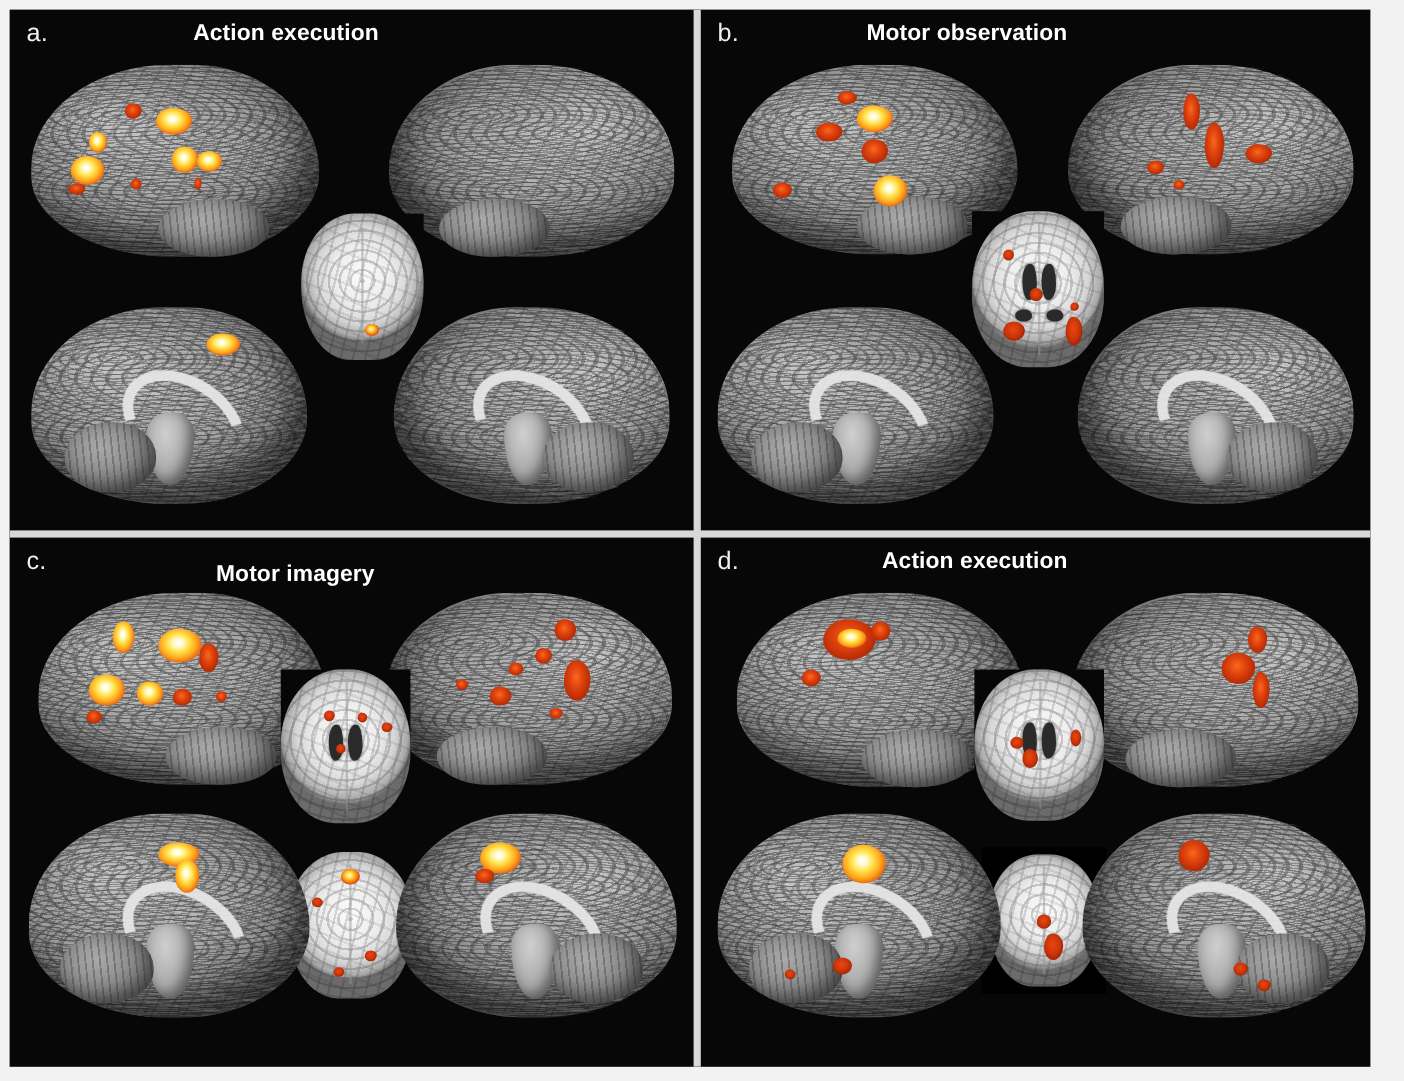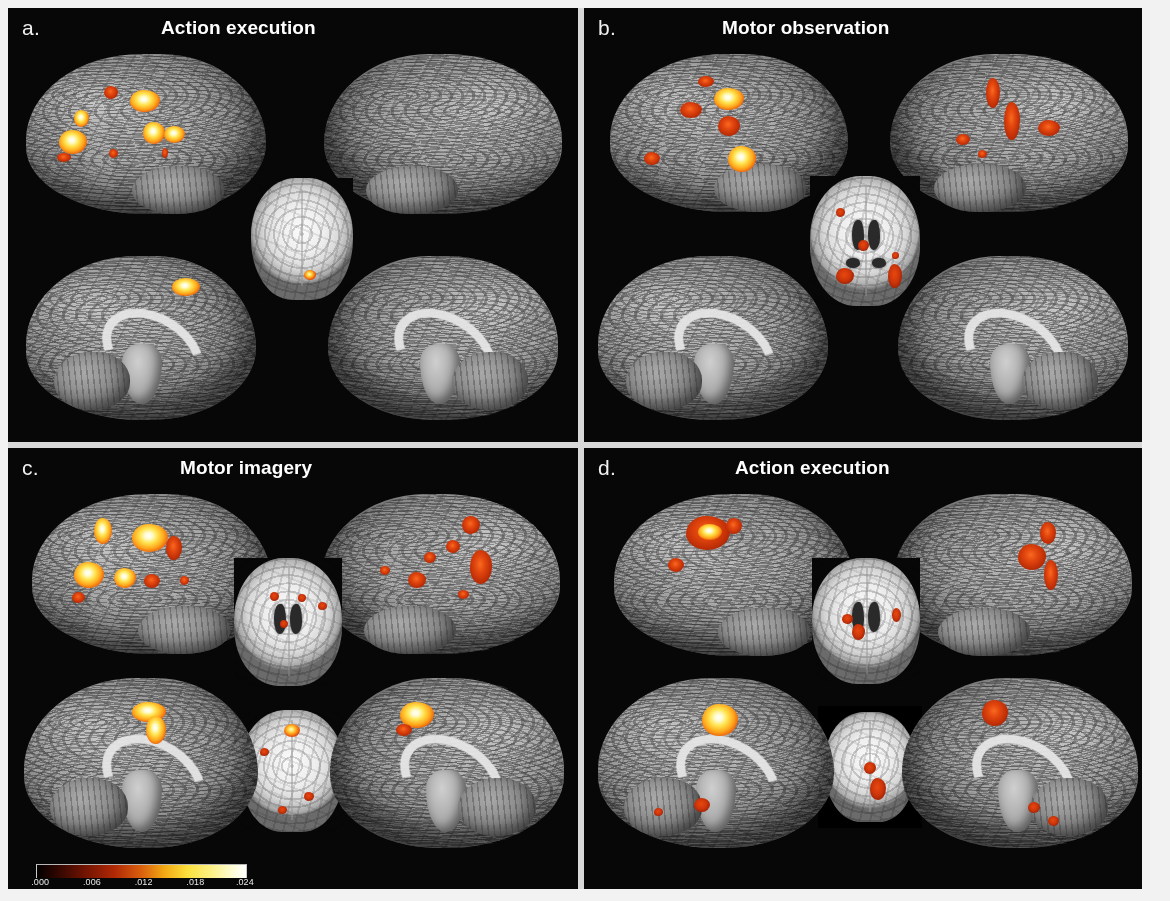--- a/index.html
+++ b/index.html
@@ -73,21 +73,21 @@
     position: absolute;
     top: 9px;
     color: #ffffff;
     font-size: 19px;
     font-weight: bold;
     letter-spacing: 0.1px;
     white-space: nowrap;
   }
   .panel-a .panel-title { left: 153px; }
   .panel-b .panel-title { left: 138px; }
-  .panel-c .panel-title { left: 172px; }
+  .panel-c .panel-title { left: 172px; margin-top: 11px; }
   .panel-d .panel-title { left: 151px; }
 
   
   .brain {
     position: absolute;
   }
 
   
   .surface {
     position: absolute;
@@ -534,25 +534,15 @@
         <div class="gyri2"></div>
         <div class="callosum" style="left:66px; top:62px; width:94px; height:60px;"></div>
         <div class="brainstem" style="left:96px; top:92px; width:40px; height:62px;"></div>
         <div class="cerebellum" style="left:128px; top:100px; width:78px; height:58px;"></div>
         <div class="act red" style="left:80px; top:22px; width:26px; height:26px;"></div>
         <div class="act deep" style="left:126px; top:124px; width:12px; height:11px;"></div>
         <div class="act deep" style="left:146px; top:138px; width:11px; height:10px;"></div>
       </div>
     </div>
 
-    <div class="colorbar-wrap">
-      <div class="colorbar"></div>
-      <div class="cb-ticks">
-        <div class="cb-tick" style="left:2%;">.000</div>
-        <div class="cb-tick" style="left:26.5%;">.006</div>
-        <div class="cb-tick" style="left:51%;">.012</div>
-        <div class="cb-tick" style="left:75.5%;">.018</div>
-        <div class="cb-tick" style="left:99%;">.024</div>
-      </div>
-    </div>
 
   </div>
 </div>
 
 </body></html>

